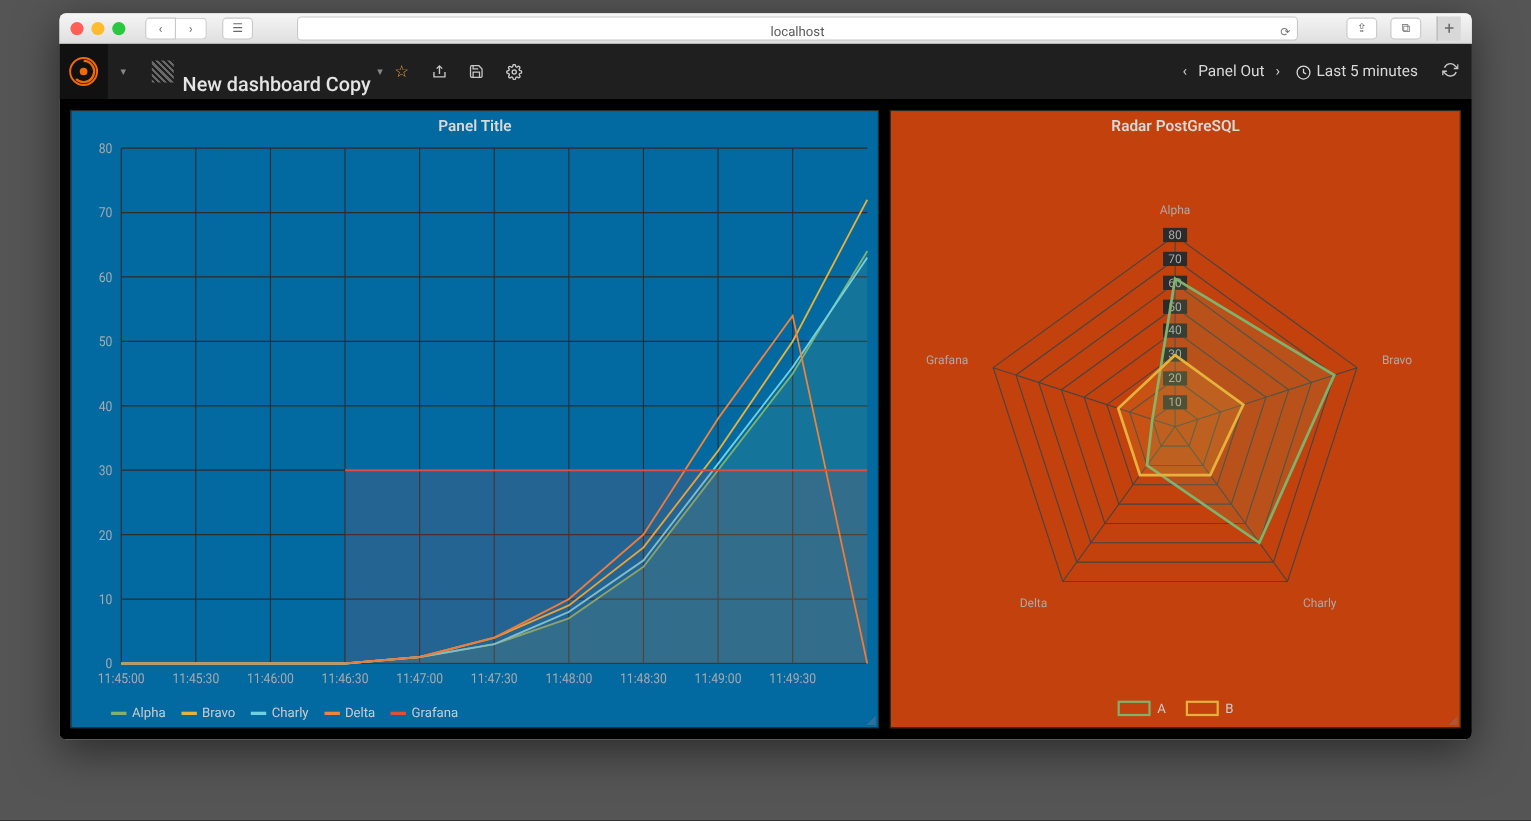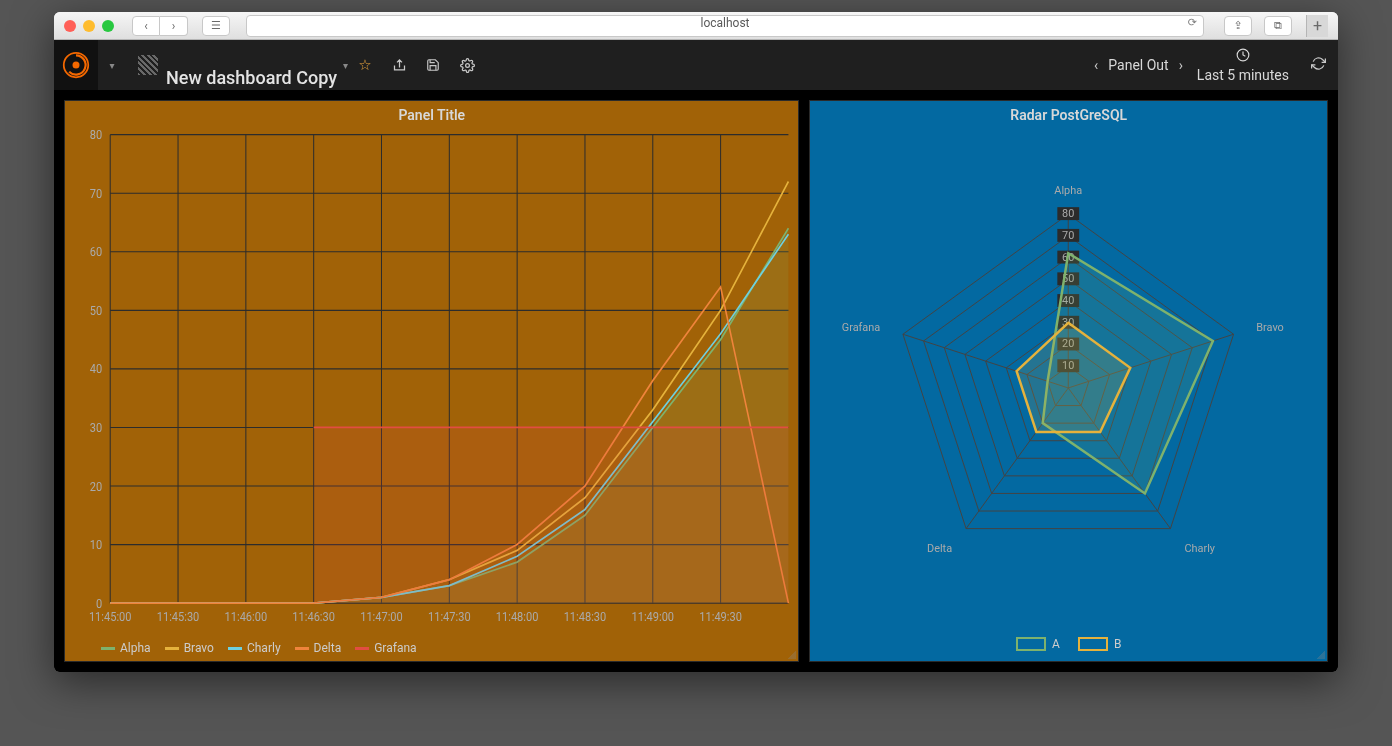--- a/index.html
+++ b/index.html
@@ -8,45 +8,45 @@
   .titlebar { height: 28px; background: linear-gradient(#f6f6f6,#dfdfdf); border-bottom: 1px solid #b5b5b5; display: flex; align-items: center; padding: 0 10px; gap: 8px; }
   .traffic { display: flex; gap: 7px; }
   .dot { width: 12px; height: 12px; border-radius: 50%; }
   .dot.red { background: #ff5f57; }
   .dot.yellow { background: #febc2e; }
   .dot.green { background: #28c840; }
   .navbtns { display: flex; margin-left: 10px; }
   .navbtn { width: 28px; height: 20px; background: #fff; border: 1px solid #c8c8c8; display: flex; align-items: center; justify-content: center; color: #6a6a6a; font-size: 12px; }
   .navbtn:first-child { border-radius: 4px 0 0 4px; }
   .navbtn:last-child { border-radius: 0 4px 4px 0; border-left: none; }
-  .addrbar { flex: 1; margin: 0 8px; height: 22px; background: #fff; border: 1px solid #c8c8c8; border-radius: 4px; display: flex; align-items: flex-start; justify-content: center; font-size: 12px; color: #5a5a5a; position: relative; }
+  .addrbar { flex: 1; margin: 0 32px; height: 22px; background: #fff; border: 1px solid #c8c8c8; border-radius: 4px; display: flex; align-items: flex-end; justify-content: center; font-size: 12px; color: #5a5a5a; position: relative; }
   .reload { position: absolute; right: 6px; color: #7a7a7a; font-size: 11px; }
   .tbbtn { width: 28px; height: 20px; background: #fff; border: 1px solid #c8c8c8; border-radius: 4px; display: flex; align-items: center; justify-content: center; color: #6a6a6a; font-size: 11px; margin-left: 4px; }
   .addtab { width: 22px; height: 22px; background: #d8d8d8; border-left: 1px solid #b5b5b5; color: #6a6a6a; display: flex; align-items: center; justify-content: center; font-size: 16px; margin-left: 6px; }
 
   .content { background: #111; height: calc(100% - 28px); display: flex; flex-direction: column; }
   .gtoolbar { height: 50px; background: #1f1f1f; display: flex; align-items: center; color: #d8d8d8; font-size: 15px; }
   .glogo { width: 44px; height: 50px; background: #111; display: flex; align-items: center; justify-content: center; }
   .glogo svg { width: 28px; height: 28px; }
   .gdd { width: 28px; color: #888; font-size: 10px; display: flex; justify-content: center; }
   .dash-icon { width: 20px; height: 20px; margin: 0 8px 0 12px; opacity: .7; background: repeating-linear-gradient(45deg,#888,#888 2px,transparent 2px,transparent 4px); }
   .dashtitle { font-size: 18px; color: #e4e4e4; font-weight: 500; margin-top: 24px; }
   .dtdd { margin-left: 6px; font-size: 10px; color: #888; }
   .ticon { width: 34px; display: flex; justify-content: center; color: #c8c8c8; font-size: 15px; cursor: pointer; }
   .star { color: #e6a23c; }
   .spacer { flex: 1; }
   .timectl { display: flex; align-items: center; gap: 4px; padding-right: 12px; font-size: 14px; color: #d8d8d8; }
   .timectl .chev { padding: 0 6px; color: #c8c8c8; cursor: pointer; }
-  .timectl .clk { display: flex; align-items: center; gap: 5px; margin-left: 4px; flex-direction: column; }
+  .timectl .clk { display: flex; align-items: flex-end; gap: 5px; margin-left: 4px; }
   .refresh { margin-left: 18px; font-size: 15px; color: #c8c8c8; cursor: pointer; }
 
   .panels { flex: 1; display: flex; gap: 10px; padding: 10px; background: #000; }
-  .panel { background: #a16207; border: 1px solid #2a2a2a; position: relative; display: flex; flex-direction: column; }
+  .panel { background: #0369a1; border: 1px solid #2a2a2a; position: relative; display: flex; flex-direction: column; }
   .panel-left { flex: 1.42; }
-  .panel-right { flex: 1; background: #0369a1; }
+  .panel-right { flex: 1; background: #c2410c; }
   .panel-title { text-align: center; color: #d8d8d8; font-size: 14px; font-weight: 600; padding: 6px 0; }
   .chart-body { flex: 1; position: relative; }
   .legend-line { display: flex; gap: 14px; padding: 4px 0 6px 36px; font-size: 12px; color: #ccc; }
   .legend-line span { display: inline-flex; align-items: center; gap: 5px; }
   .swatch { width: 14px; height: 3px; display: inline-block; }
   .radar-legend { display: flex; justify-content: center; gap: 18px; font-size: 12px; color: #ccc; padding-bottom: 10px; }
   .radar-legend span { display: inline-flex; align-items: center; gap: 6px; }
   .rbox { width: 30px; height: 14px; border: 2px solid; background: transparent; }
   .resize-handle { position: absolute; right: 2px; bottom: 2px; width: 8px; height: 8px; opacity: .3; background: linear-gradient(135deg, transparent 50%, #888 50%); }
   svg text { font-family: inherit; fill: #aaa; font-size: 11px; }

